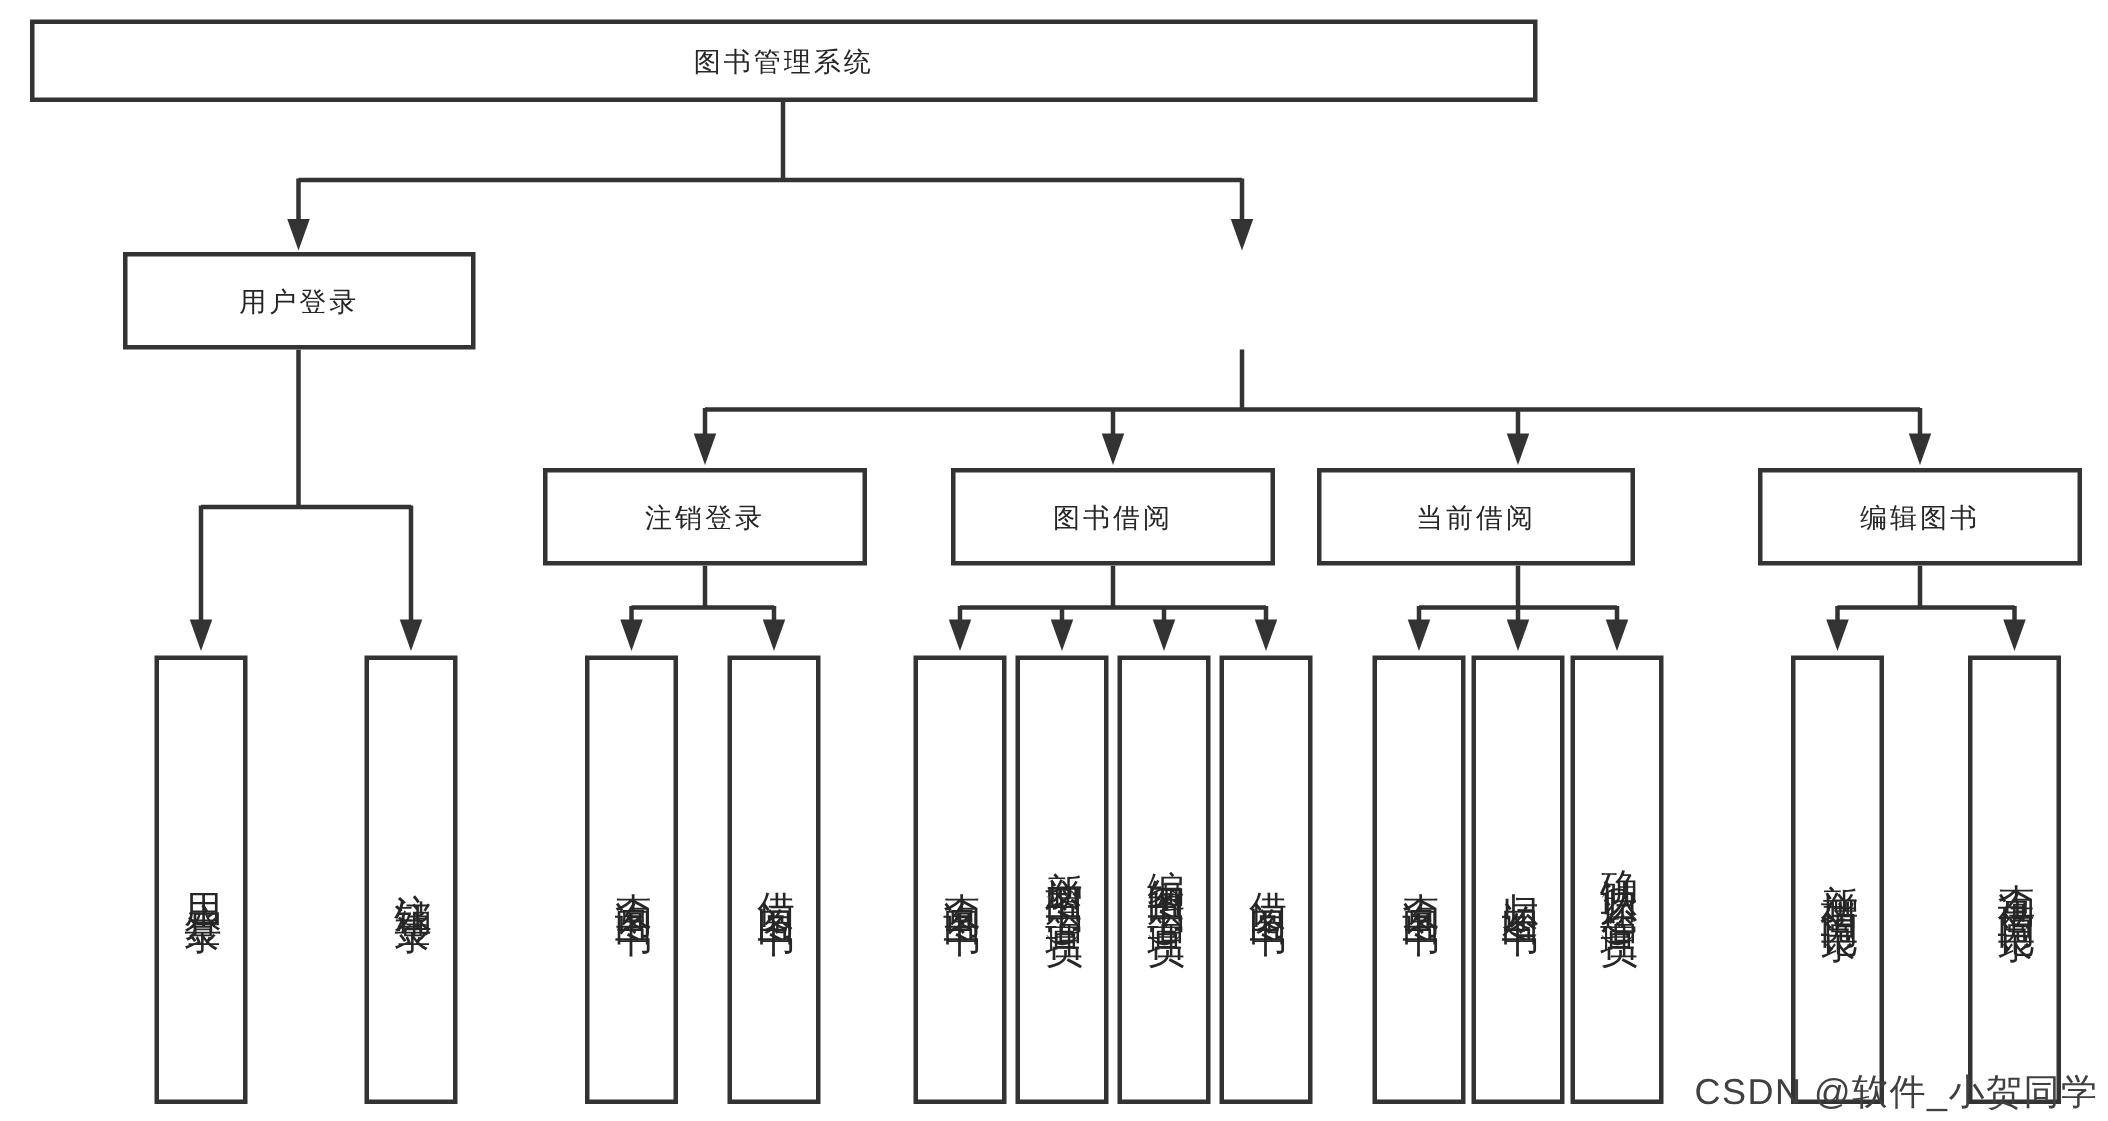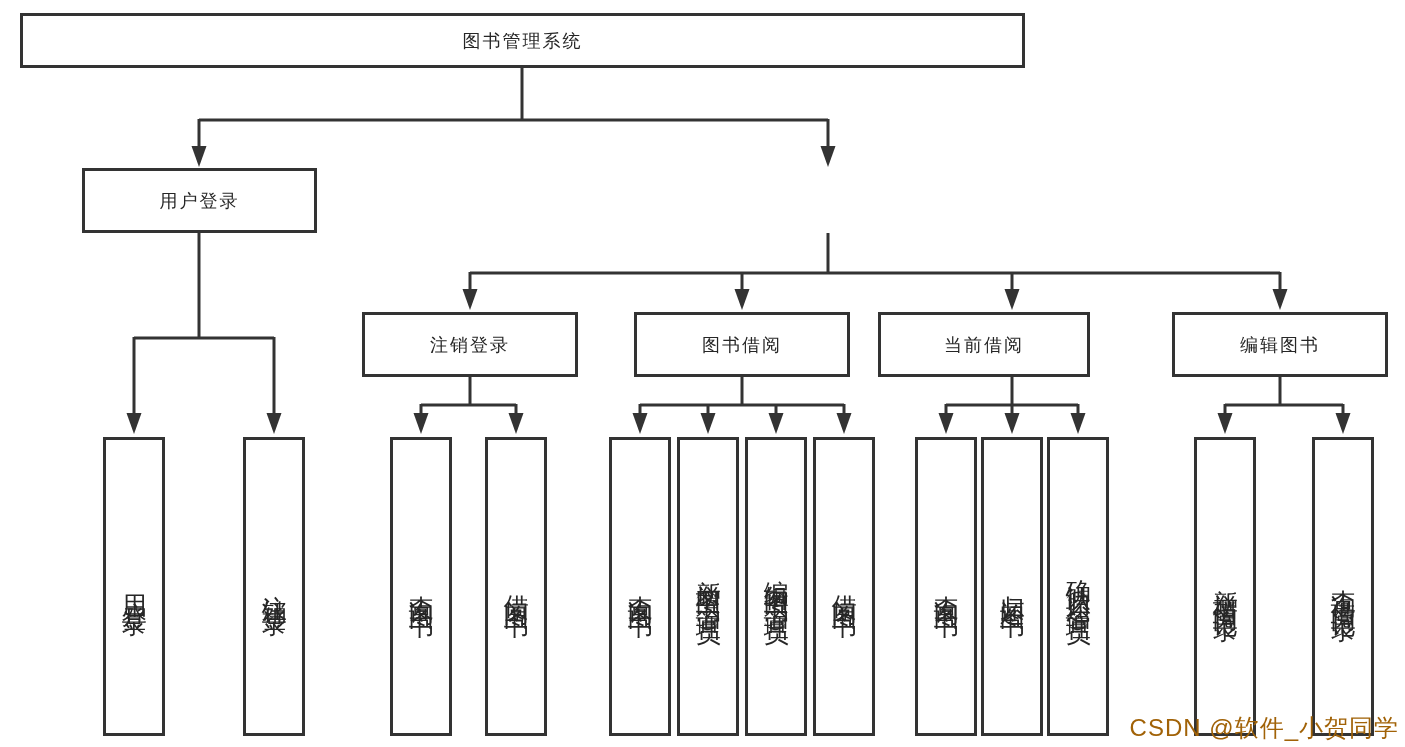--- a/index.html
+++ b/index.html
@@ -46,21 +46,21 @@
     font-size: 25px;
     line-height: 1.1;
     letter-spacing: 6px;
     white-space: nowrap;
   }
   #watermark {
     position: absolute;
     right: 6px;
     bottom: 3px;
     font-size: 24px;
-    color: #a16207;
+    color: #404040;
     letter-spacing: 1px;
     z-index: 5;
     white-space: nowrap;
   }
 </style>
 </head>
 <body>
 
 <div id="stage">
 

